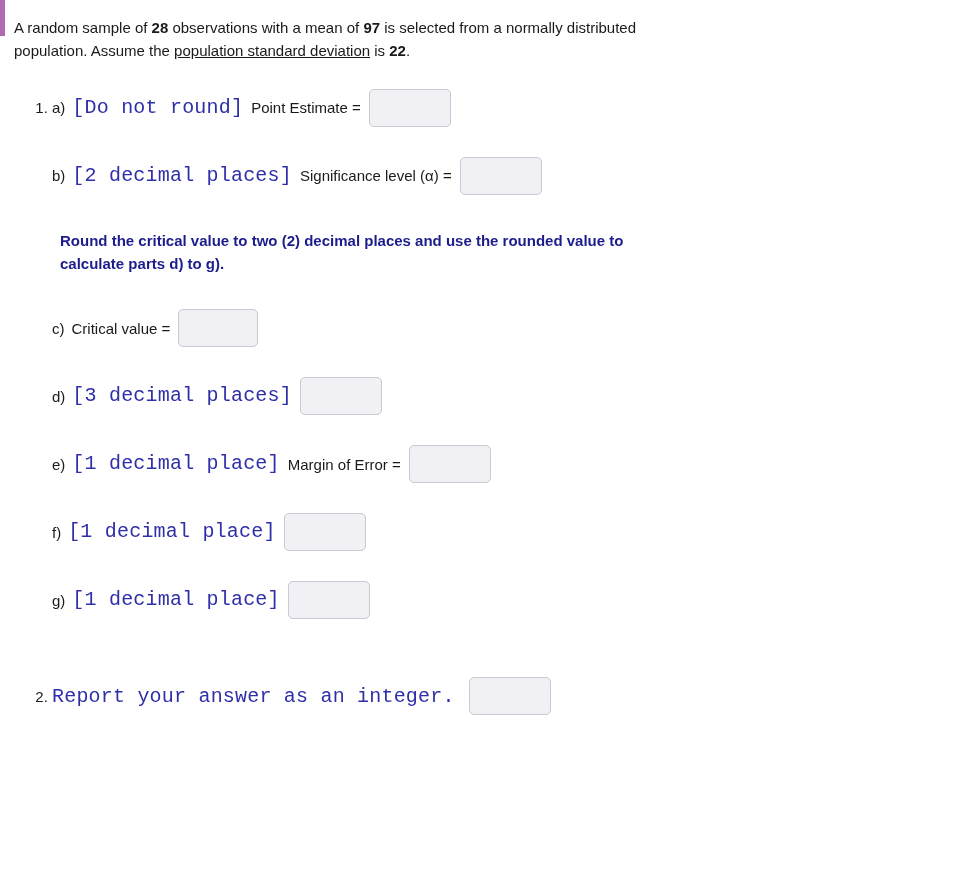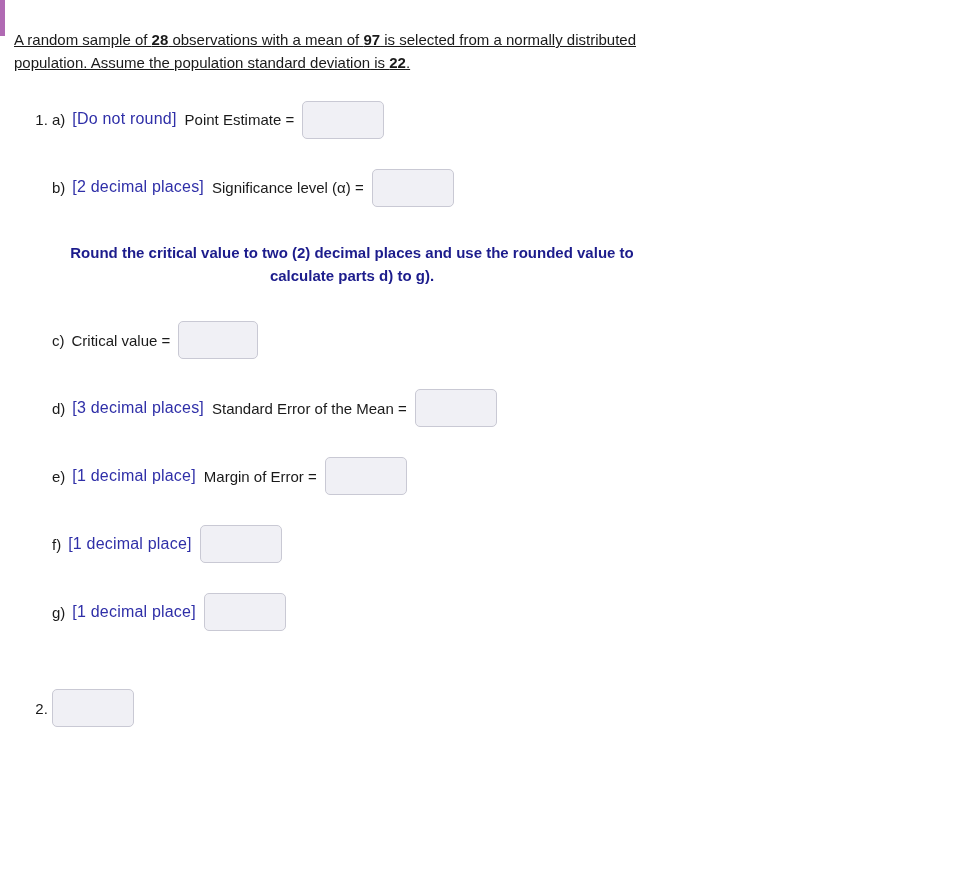--- a/index.html
+++ b/index.html
@@ -24,22 +24,21 @@
     width: 5px;
     height: 36px;
     background: #b06ab3;
   }
   .page {
     padding: 16px 14px 0 14px;
   }
   .intro {
     line-height: 1.55;
     max-width: 640px;
-    margin: 12px 0 6px 0;
-    text-decoration: underline;
+    margin: 0 0 6px 0;
   }
   .intro b { font-weight: bold; }
   .underline { text-decoration: underline; }
 
   ol.main-list {
     margin: 14px 0 0 0;
     padding-left: 38px;
   }
   ol.main-list > li {
     margin-bottom: 6px;
@@ -57,23 +56,23 @@
   .sub-row {
     display: flex;
     align-items: center;
     margin-bottom: 30px;
     line-height: 1.4;
   }
   .sub-label {
     margin-right: 7px;
   }
   .mono {
-    font-family: Liberation Sans, sans-serif;
+    font-family: Liberation Mono, monospace;
     color: #2f2fa8;
-    font-size: 16px;
+    font-size: 20px;
     letter-spacing: 0.2px;
   }
   .field-text {
     margin-right: 8px;
   }
   input.answer {
     border: 1px solid #c9c9d4;
     background: #f0f0f5;
     border-radius: 5px;
     height: 38px;
@@ -82,22 +81,21 @@
     font-size: 15px;
     padding: 0 6px;
   }
   .w80 { width: 80px; }
   .w82 { width: 82px; }
   .note {
     color: #1c1c8c;
     font-weight: bold;
     line-height: 1.55;
     max-width: 600px;
-    margin: 34px 0 34px 0;
-    text-align: center;
+    margin: 34px 0 34px 8px;
   }
   .q2 {
     margin-top: 58px;
   }
   .q2-answer-row {
     display: flex;
     align-items: center;
     margin-top: 22px;
   }
   .q2-answer-row .mono { margin-right: 14px; }
@@ -136,21 +134,20 @@
 
         <div class="sub-row">
           <span class="sub-label">c)</span>
           <span class="field-text">Critical value =</span>
           <input class="answer w80" type="text" value="" style="">
         </div>
 
         <div class="sub-row">
           <span class="sub-label">d)</span>
           <span class="mono field-text">[3 decimal places]</span>
-          <span class="field-text">Standard Error of the Mean =</span>
           <input class="answer w82" type="text" value="" style="">
         </div>
 
         <div class="sub-row">
           <span class="sub-label">e)</span>
           <span class="mono field-text">[1 decimal place]</span>
           <span class="field-text">Margin of Error =</span>
           <input class="answer w82" type="text" value="" style="">
         </div>
 
@@ -164,18 +161,19 @@
           <span class="sub-label">g)</span>
           <span class="mono field-text">[1 decimal place]</span>
           <input class="answer w82" type="text" value="" style="">
         </div>
 
       </div>
     </li>
 
     <li class="q2">
       <div class="q2-answer-row">
+        <span class="mono">Report your answer as an integer.</span>
         <input class="answer w82" type="text" value="" style="">
       </div>
     </li>
   </ol>
 
 </div>
 
 </body></html>

